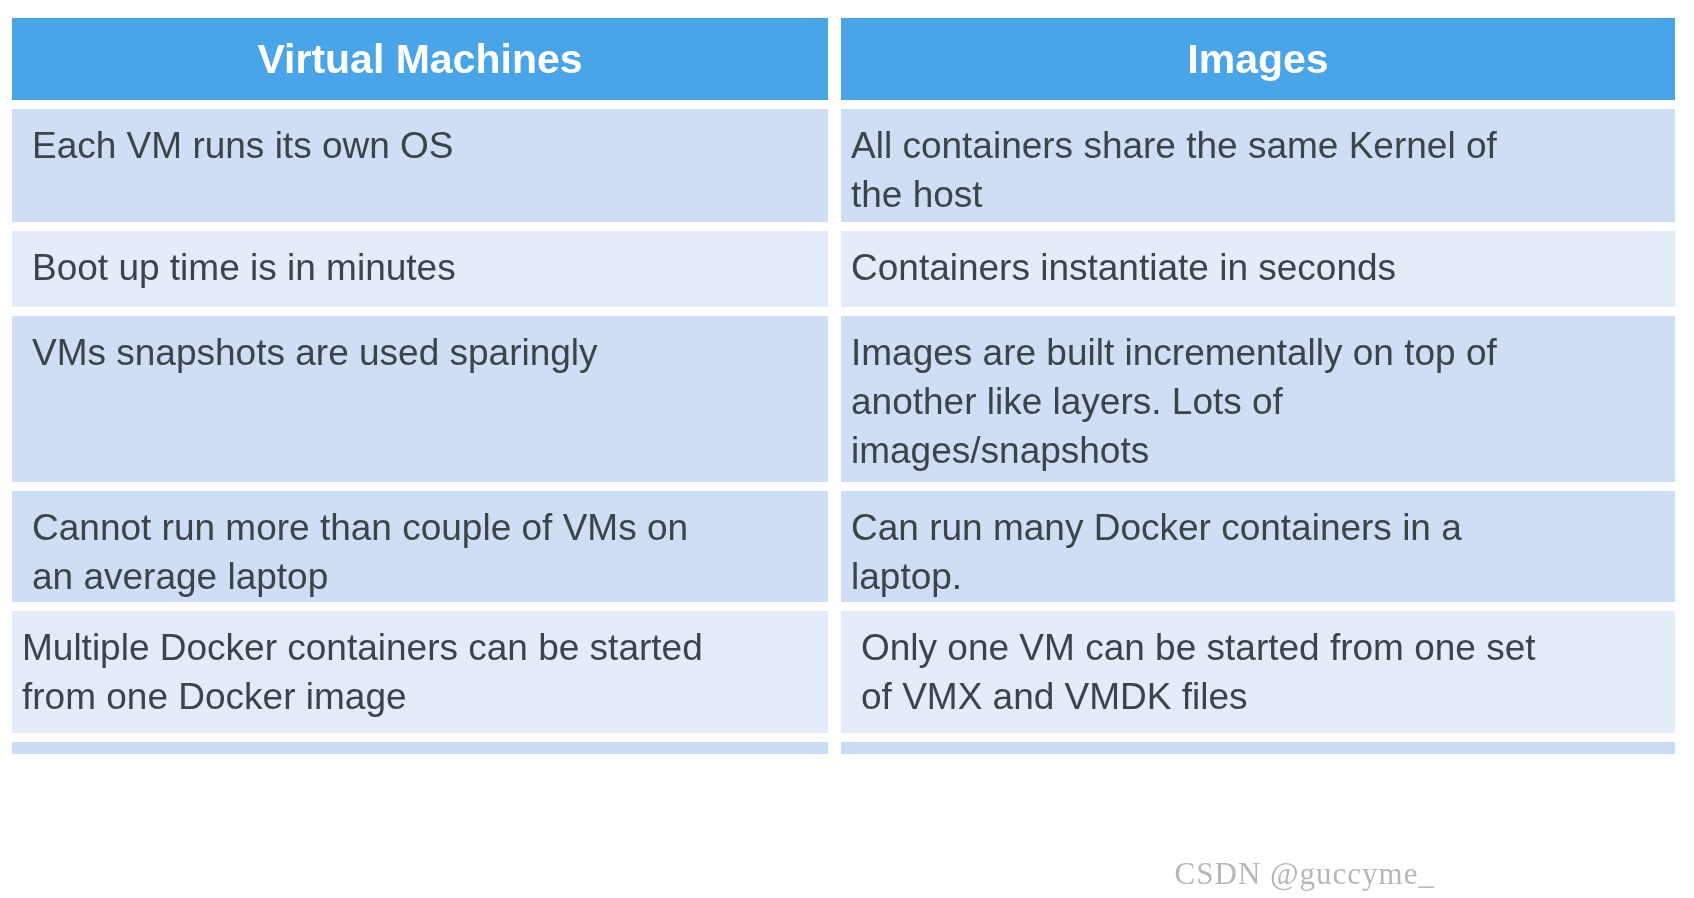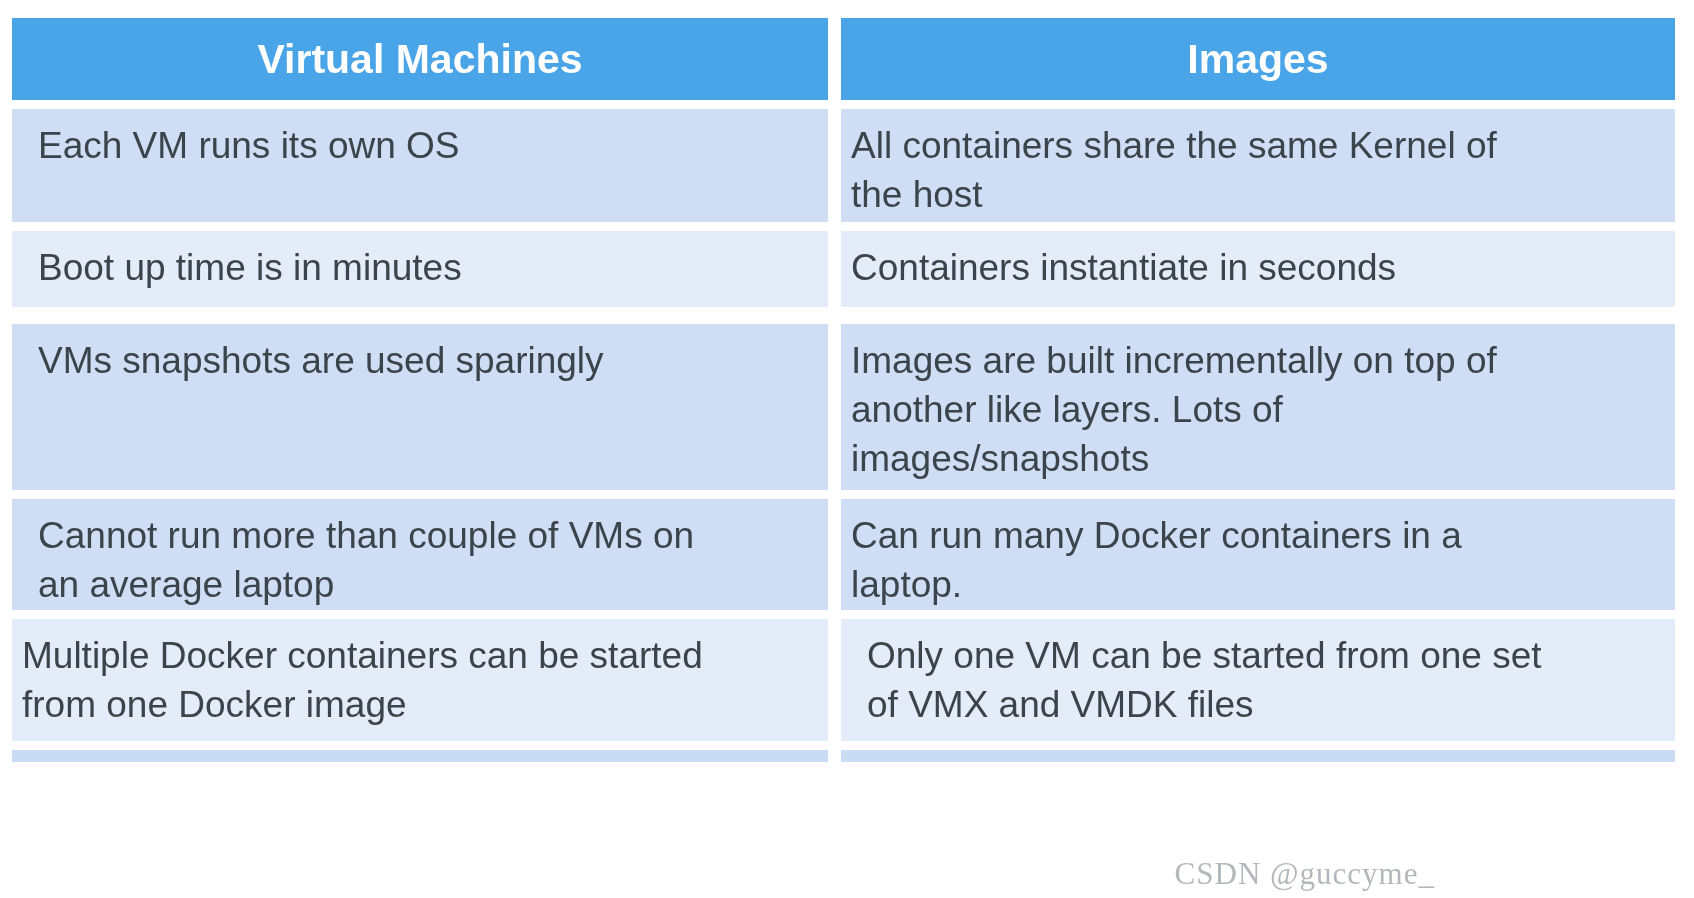--- a/index.html
+++ b/index.html
@@ -42,29 +42,29 @@
     font-size: 41px;
     min-height: 82px;
     display: flex;
     align-items: center;
     justify-content: center;
   }
   .td {
     color: var(--body-text);
     font-size: 37px;
     line-height: 49px;
-    padding: 12px 18px 0 26px;
+    padding: 12px 18px 0 20px;
     white-space: pre-line;
   }
   .td.col-docker { padding-left: 10px; }
   .shade-dark  .td { background: var(--row-dark); }
   .shade-light .td { background: var(--row-light); }
   .r1 .td { min-height: 113px; }
   .r2 .td { min-height: 76px;  }
-  .r3 .td { min-height: 166px; margin-top: 8px; }
+  .r3 .td { min-height: 166px; }
   .r4 .td { min-height: 115px; }
   .r5 .td { min-height: 111px; }
   .r6 .td { min-height: 122px; }
   .partial .td {
     min-height: 12px;
     height: 12px;
     padding: 0;
     overflow: hidden;
     background: var(--partial-row-bg);
   }

